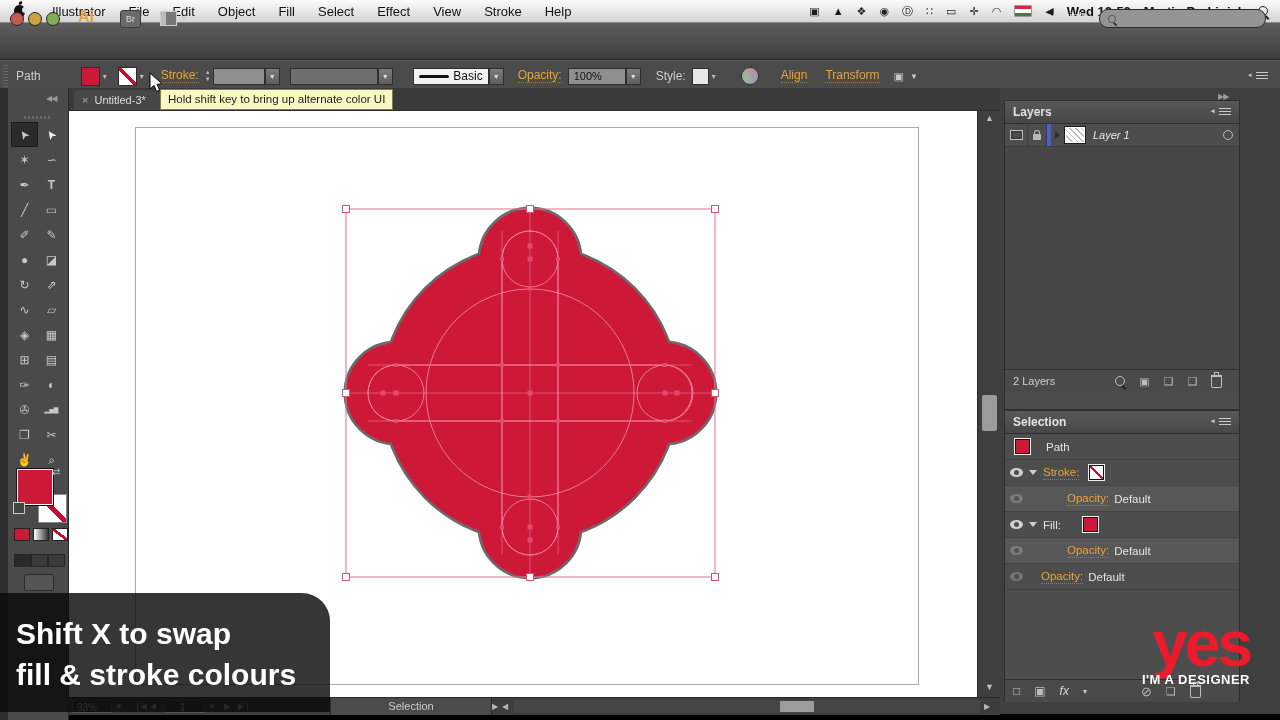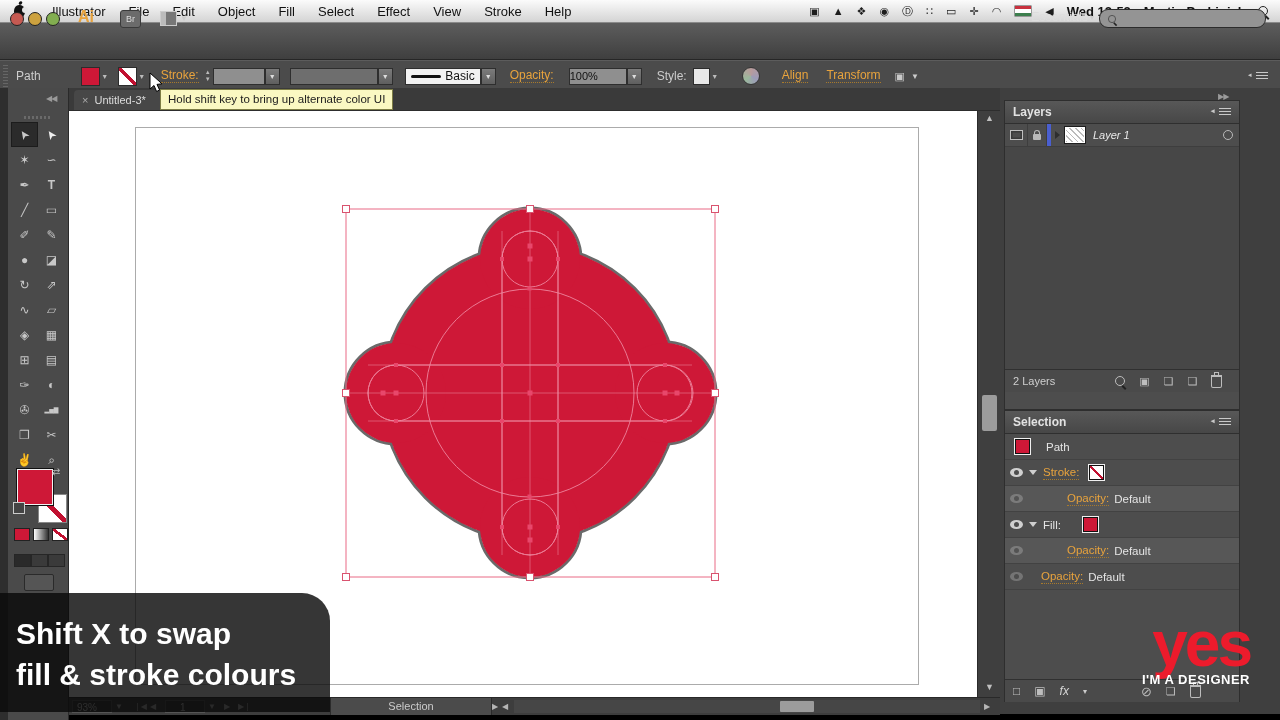--- a/index.html
+++ b/index.html
@@ -217,27 +217,27 @@
   <span class="sw-dd">▼</span>
   <span class="olabel" style="margin-left:14px">Stroke:</span>
   <span class="stepper">
       <span>▲</span>
       <span>▼</span>
     </span>
   <span class="dd" style="width:52px"></span>
   <span class="ddbtn">▼</span>
   <span class="dd" style="width:88px;margin-left:10px;background:#6e6e6e"></span>
   <span class="ddbtn">▼</span>
-  <span class="brushbox" style="margin-left:12px">
+  <span class="brushbox" style="margin-left:20px">
     <span class="bline"></span>
     <span>Basic</span>
   </span>
   <span class="ddbtn">▼</span>
   <span class="olabel" style="margin-left:14px">Opacity:</span>
-  <span class="dd" style="width:58px;margin-left:15px;color:#111;font-size:11px;line-height:15px;">100%</span>
+  <span class="dd" style="width:58px;margin-left:6px;color:#111;font-size:11px;line-height:15px;padding-left:5px">100%</span>
   <span class="ddbtn">▼</span>
   <span style="margin-left:15px">Style:</span>
   <span class="swatch" style="width:15px;height:15px;background:#e8e8e8;margin-left:6px"></span>
   <span class="sw-dd">▼</span>
   <span class="circbtn" style="margin-left:22px"></span>
   <span class="olabel" style="margin-left:22px">Align</span>
   <span class="olabel" style="margin-left:18px">Transform</span>
   <span style="margin-left:14px;color:#c9c9c9;font-size:11px">▣</span>
   <span class="caret" style="margin-left:6px">▼</span>
   <span class="pmenu" style="margin-left:auto;margin-right:12px"></span>

